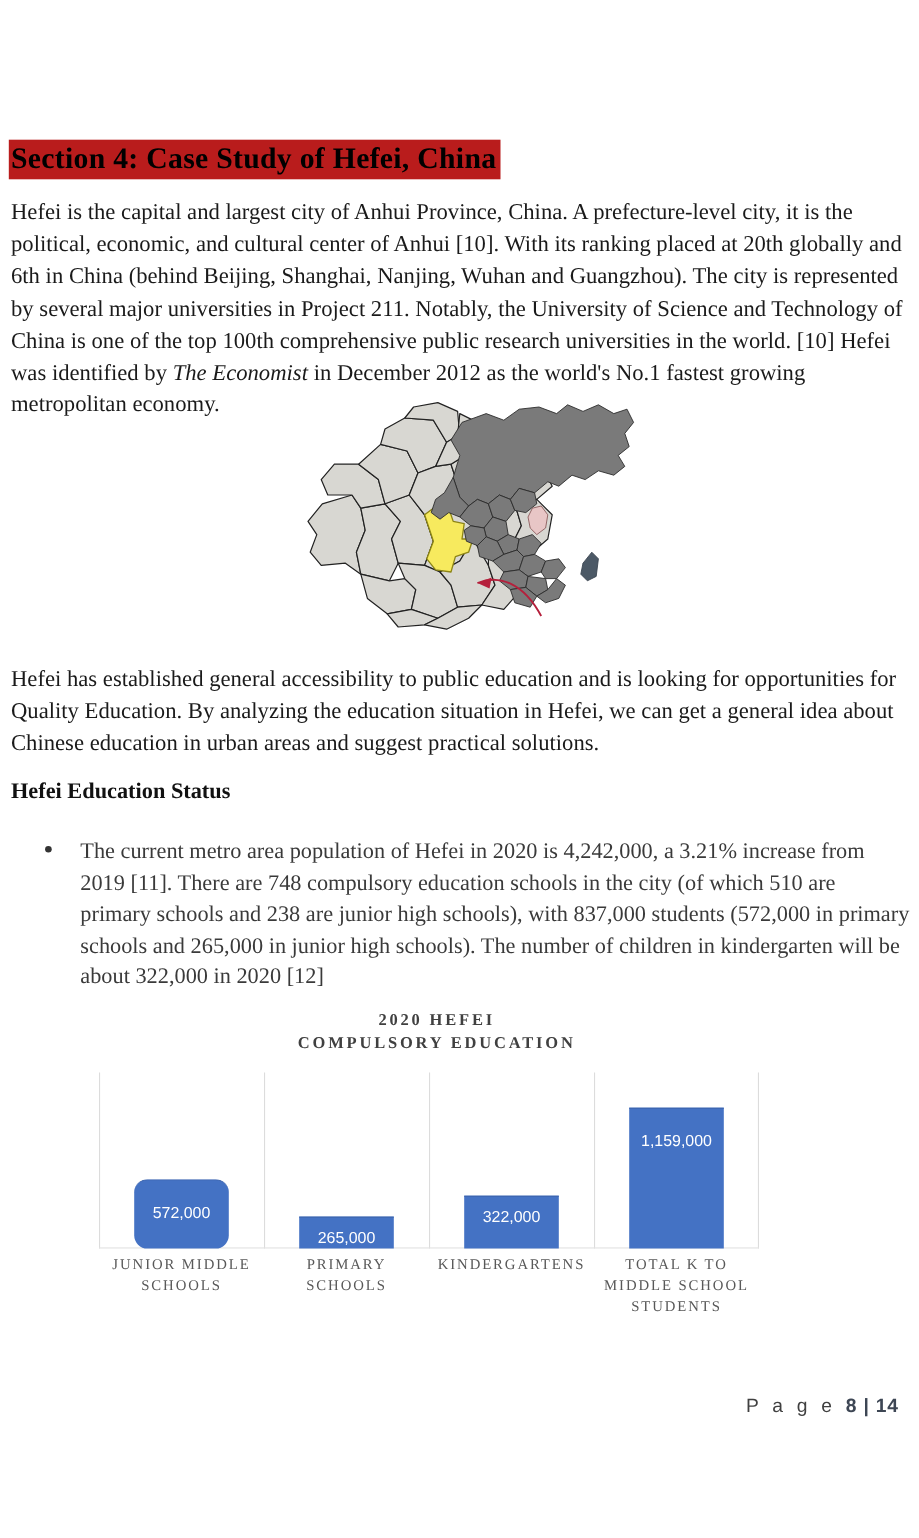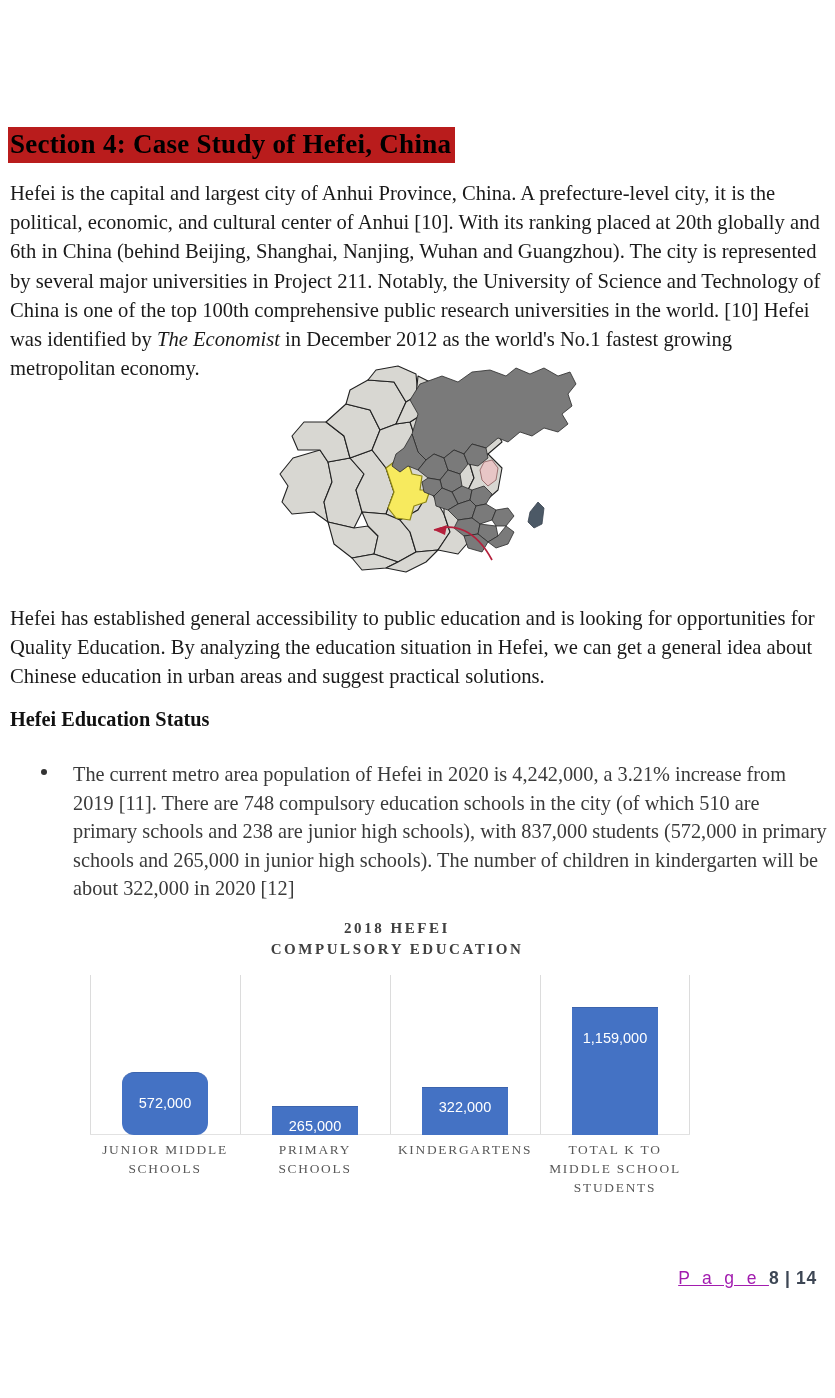--- a/index.html
+++ b/index.html
@@ -193,22 +193,21 @@
   .footer {
     position: absolute;
     right: 18px;
     top: 1268px;
     font-size: 17.5px;
     font-family: "Liberation Sans", "DejaVu Sans", sans-serif;
     white-space: nowrap;
   }
   .footer .word {
     letter-spacing: 0.22em;
-    color: #a21caf;
-    text-decoration: underline;
+    color: #404040;
   }
   .footer .nums {
     color: #3d4654;
     font-weight: bold;
     letter-spacing: 0.04em;
     text-align: right;
   }
 </style>
 </head>
 <body>
@@ -283,21 +282,21 @@
 
   <div class="bullet-list">
     <div class="bullet-row">
       <span class="bullet-dot"></span>
       <span>The current metro area population of Hefei in 2020 is 4,242,000, a 3.21% increase from 2019 [11]. There are 748 compulsory education schools in the city (of which 510 are primary schools and 238 are junior high schools), with 837,000 students (572,000 in primary schools and 265,000 in junior high schools). The number of children in kindergarten will be about 322,000 in 2020 [12]</span>
     </div>
   </div>
 
   <div class="chart">
     <div class="chart-title">
-      <span class="t-line">2018 HEFEI</span>
+      <span class="t-line">2020 HEFEI</span>
       <span class="t-line">COMPULSORY EDUCATION</span>
     </div>
 
     <div class="plot">
       <div class="gridline" style="left:0px;"></div>
       <div class="gridline" style="left:150px;"></div>
       <div class="gridline" style="left:300px;"></div>
       <div class="gridline" style="left:450px;"></div>
       <div class="gridline" style="left:599px;"></div>
       <div class="plot-baseline"></div>

